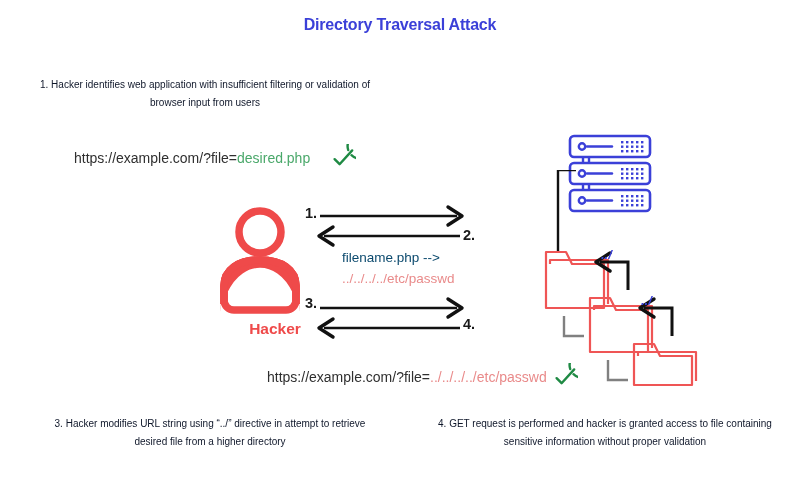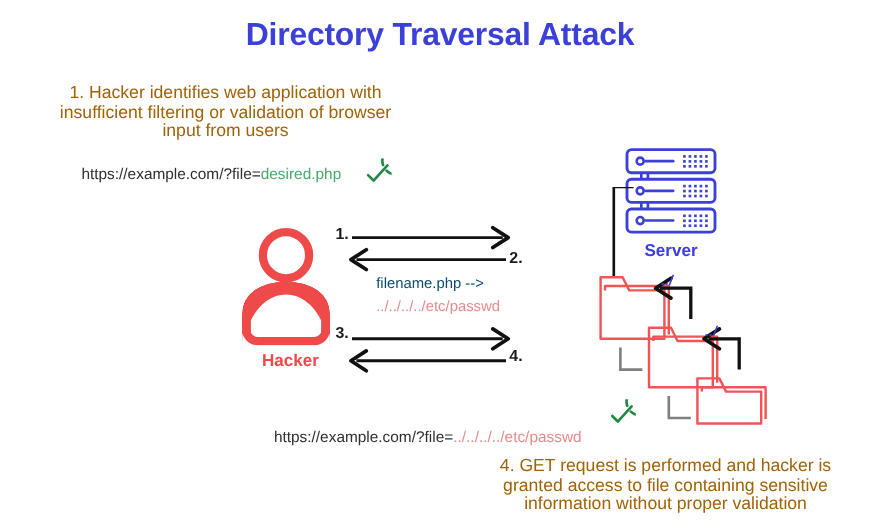--- a/index.html
+++ b/index.html
@@ -16,58 +16,58 @@
     overflow: hidden;
   }
   .abs { position: absolute; }
 
   
   #title {
     left: 0;
     top: 16px;
     width: 800px;
     text-align: center;
-    font-size: 29px;
+    font-size: 16px;
     font-weight: bold;
     color: #3b40d8;
     letter-spacing: -0.2px;
   }
 
   
   .caption {
-    font-size: 16px;
+    font-size: 10px;
     line-height: 17.5px;
-    color: #a16207;
+    color: #0f172a;
     text-align: center;
   }
   #cap1 { left: 40px;  top: 76px;  width: 330px; }
   #cap2 { left: 440px; top: 76px;  width: 340px; }
   #cap3 { left: 40px;  top: 415px; width: 340px; }
   #cap4 { left: 430px; top: 415px; width: 350px; text-align: center; }
 
   
   .url {
     font-size: 14px;
     color: #2f2f2f;
     white-space: nowrap;
   }
   .url .green { color: #4aa86a; }
   .url .red   { color: #e98a8a; }
   #url1 { left: 74px;  top: 150px; }
-  #url2 { left: 249px; top: 369px; margin-top: 20px; }
+  #url2 { left: 267px; top: 369px; }
 
   
   .check-badge { width: 30px; height: 30px; }
   #check1 { left: 326px; top: 144px; }
   #check2 { left: 548px; top: 363px; }
 
   
   #hacker-icon { left: 214px; top: 204px; width: 92px; height: 110px; }
   #hacker-label {
-    left: 208px; top: 320px; width: 112px;
+    left: 219px; top: 320px; width: 112px;
     text-align: center;
     font-size: 15.5px;
     font-weight: bold;
     color: #ef4a4a;
   }
 
   
   .arrow-group { width: 200px; height: 50px; }
   #arrows-top    { left: 302px; top: 203px; }
   #arrows-bottom { left: 302px; top: 292px; }
@@ -118,20 +118,21 @@
   #dd2 { left: 641px; top: 293px; }
 </style>
 </head>
 <body>
 
 <div id="canvas">
 
   <div class="abs" id="title">Directory Traversal Attack</div>
 
   <div class="abs caption" id="cap1">1. Hacker identifies web application with insufficient filtering or validation of browser input from users</div>
+  <div class="abs caption" id="cap3">3. Hacker modifies URL string using “../” directive in attempt to retrieve desired file from a higher directory</div>
   <div class="abs caption" id="cap4">4. GET request is performed and hacker is granted access to file containing sensitive information without proper validation</div>
 
   <div class="abs url" id="url1">
     <span>https://example.com/?file=</span><span class="green">desired.php</span>
   </div>
   <div class="abs check-badge" id="check1">
     <svg width="30" height="30" viewBox="0 0 30 30">
       <path d="M25.5 11.2 A12 12 0 1 0 22.2 6.0" fill="none" stroke="#1f8a44" stroke-width="2.4" stroke-linecap="round"></path>
       <path d="M8.6 15.2 L13.6 20.2 L26.2 6.4" fill="none" stroke="#1f8a44" stroke-width="2.4" stroke-linecap="round" stroke-linejoin="round"></path>
     </svg>
@@ -249,21 +250,20 @@
             <rect x="74" y="11.5" width="2.4" height="2.4"></rect>
           <rect x="54" y="16" width="2.4" height="2.4"></rect>
             <rect x="59" y="16" width="2.4" height="2.4"></rect>
             <rect x="64" y="16" width="2.4" height="2.4"></rect>
             <rect x="69" y="16" width="2.4" height="2.4"></rect>
             <rect x="74" y="16" width="2.4" height="2.4"></rect>
         </g>
       </g>
     </svg>
   </div>
-  <div class="abs" id="server-label">Server</div>
 
   <div class="abs" id="tree">
     <svg width="170" height="220" viewBox="0 0 170 220">
 
       <path d="M48 0 L30 0 L30 82" fill="none" stroke="#111111" stroke-width="2.4"></path>
 
       <g fill="none" stroke="#ef5555" stroke-width="2.2" stroke-linejoin="round">
         <path d="M18 82 L18 138 L76 138 L76 94 L44 94 L38 82 Z"></path>
         <path d="M22 94 L22 90 L80 90 L80 134"></path>
       </g>

